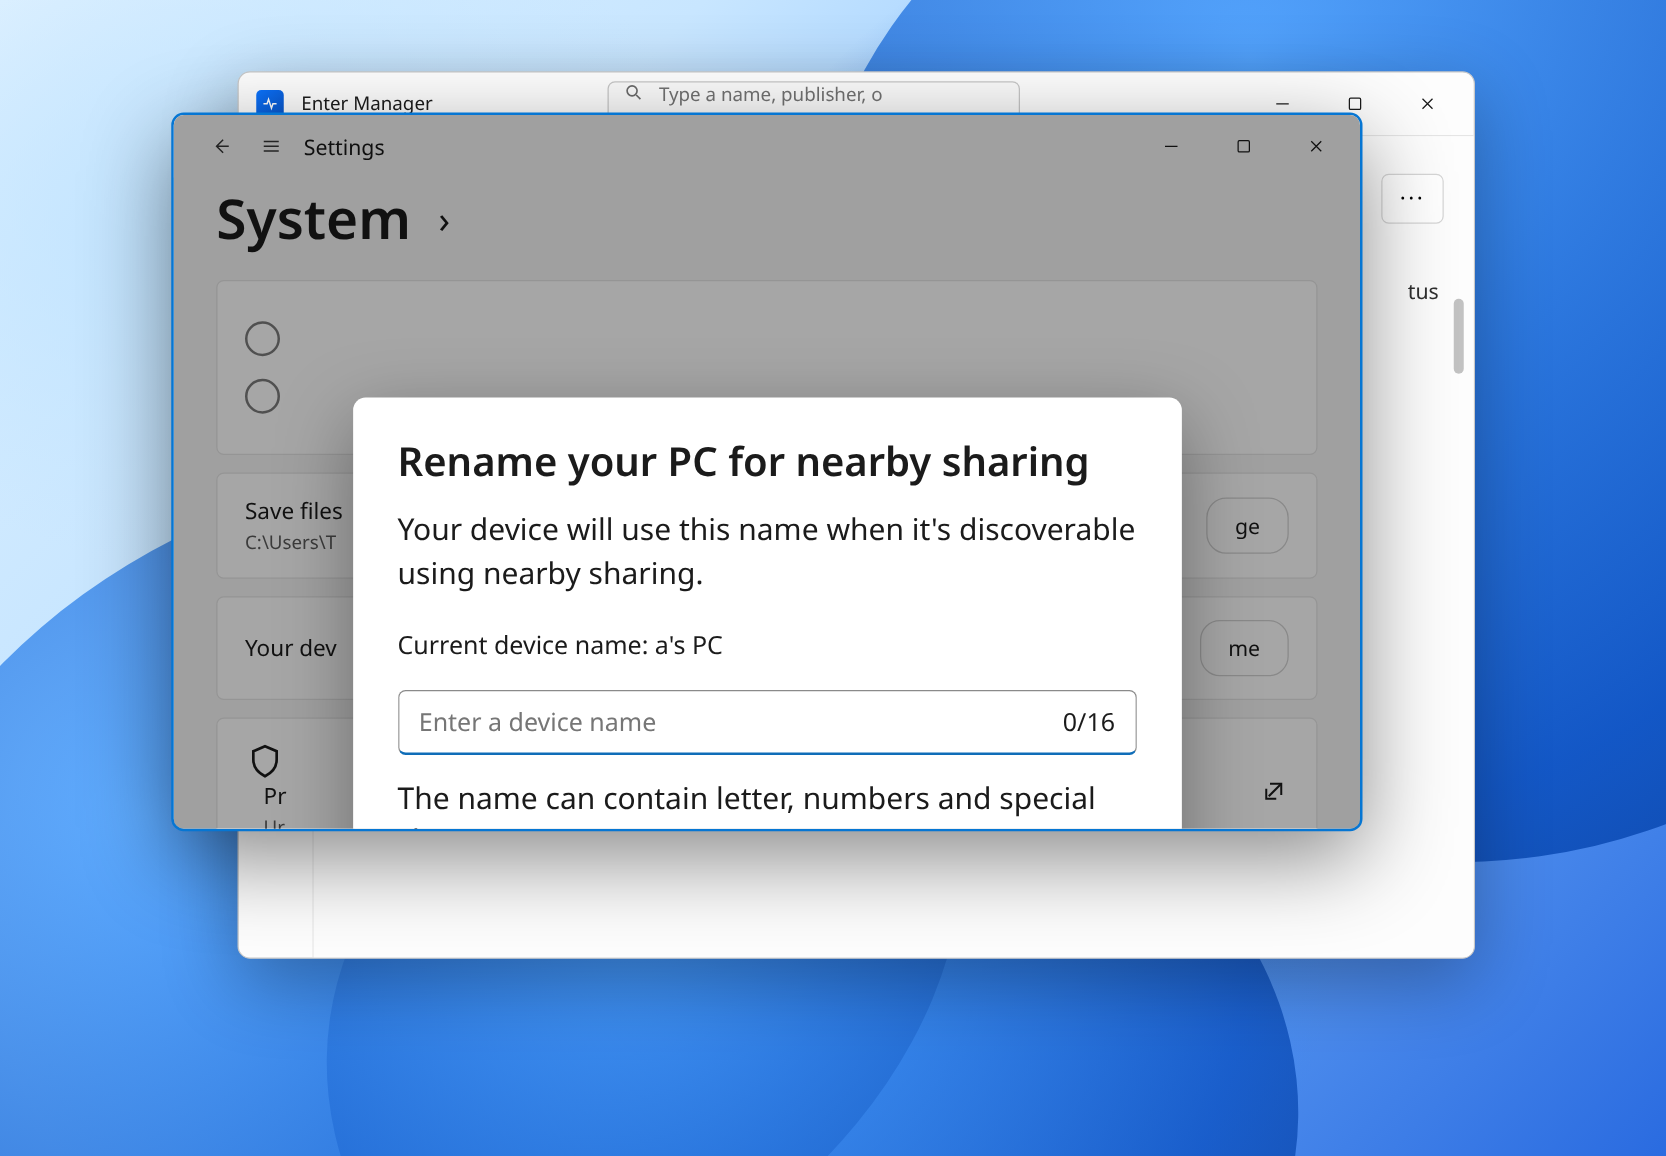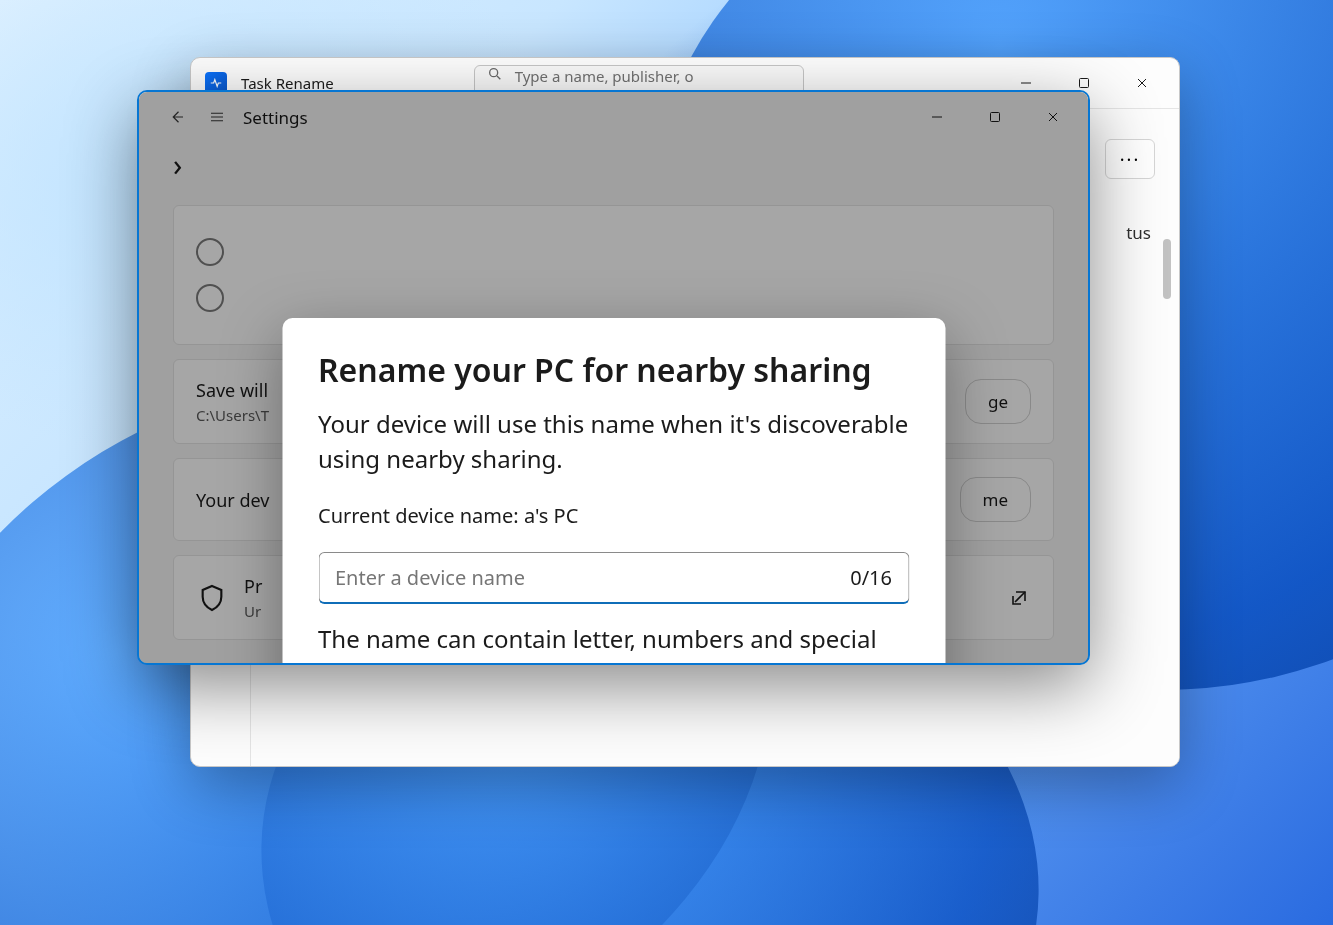--- a/index.html
+++ b/index.html
@@ -182,21 +182,21 @@
   <div class="petal" style="left:640px; top:-140px; width:950px; height:820px; --r:22deg; opacity:0.85;"></div>
   <div class="petal" style="left:260px; top:560px; width:780px; height:620px; --r:8deg; opacity:0.75;"></div>
 
   <div class="task-mgr">
     <div class="tm-titlebar">
       <div class="tm-logo">
         <svg viewBox="0 0 24 24" width="14" height="14" fill="none" stroke="#fff" stroke-width="2">
             <path d="M3 12h5l2-6 4 12 2-6h5"></path>
           </svg>
       </div>
-      <div class="tm-title">Task Rename</div>
+      <div class="tm-title">Enter Manager</div>
       <div class="tm-search">
         <svg viewBox="0 0 24 24" width="16" height="16" fill="none" stroke="#6a6a6a" stroke-width="2">
             <circle cx="10" cy="10" r="6"></circle>
             <path d="M15 15l5 5"></path>
           </svg>
         <span>Type a name, publisher, o</span>
       </div>
       <div class="win-controls">
         <div class="win-btn">
             <svg viewBox="0 0 12 12">
@@ -253,43 +253,44 @@
           </div>
         <div class="win-btn">
             <svg viewBox="0 0 12 12">
               <path d="M2 2l8 8M10 2l-8 8" stroke="#1b1b1b" stroke-width="1"></path>
             </svg>
           </div>
       </div>
     </div>
 
     <div class="breadcrumb">
+      <span>System</span>
       <span class="chev">›</span>
     </div>
 
     <div class="cards">
       <div class="card" style="height:140px;">
         <div style="display:flex;flex-direction:column;gap:18px;">
           <span style="width:28px;height:28px;border:2px solid #7a7a7a;border-radius:50%;display:inline-block;"></span>
           <span style="width:28px;height:28px;border:2px solid #7a7a7a;border-radius:50%;display:inline-block;"></span>
         </div>
       </div>
       <div class="card">
         <div>
-          <span>Save will</span>
+          <span>Save files</span>
           <span class="sub">C:\Users\T</span>
         </div>
         <button class="pill-btn"><span>ge</span></button>
       </div>
       <div class="card">
         <span>Your dev</span>
         <button class="pill-btn"><span>me</span></button>
       </div>
       <div class="card">
-        <div style="display:flex;align-items:center;">
+        <div style="display:flex;align-items:center;flex-direction:column;">
           <svg class="shield-icon" viewBox="0 0 24 24" fill="none" stroke="#1b1b1b" stroke-width="1.6">
               <path d="M12 3l7 3v5c0 5-3 8-7 10-4-2-7-5-7-10V6l7-3z"></path>
             </svg>
           <div>
             <span>Pr</span>
             <span class="sub">Ur</span>
           </div>
         </div>
         <svg class="openext" viewBox="0 0 24 24" fill="none" stroke="#1b1b1b" stroke-width="1.6">
             <path d="M9 6h9v9"></path>

